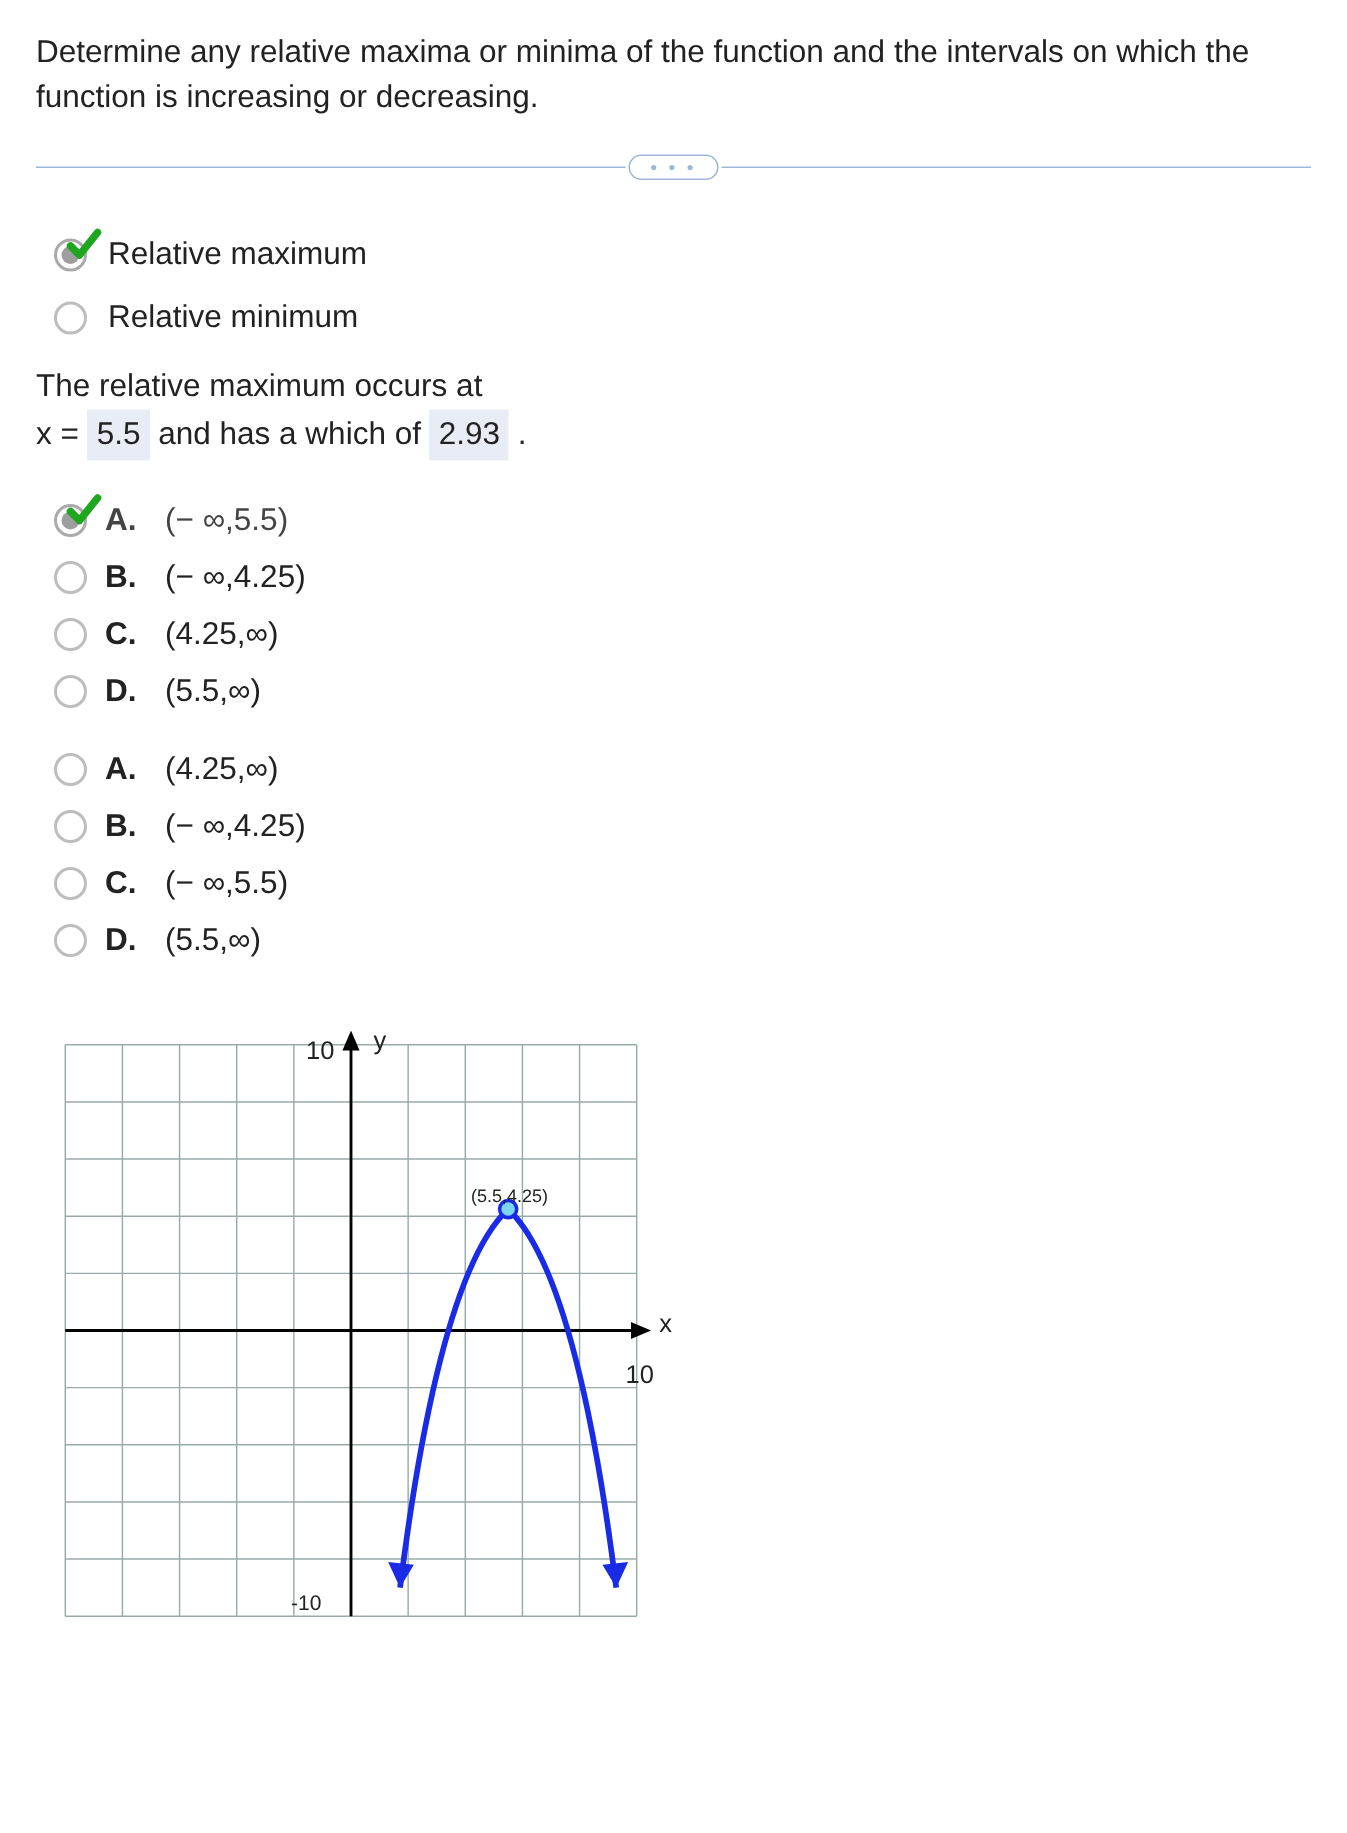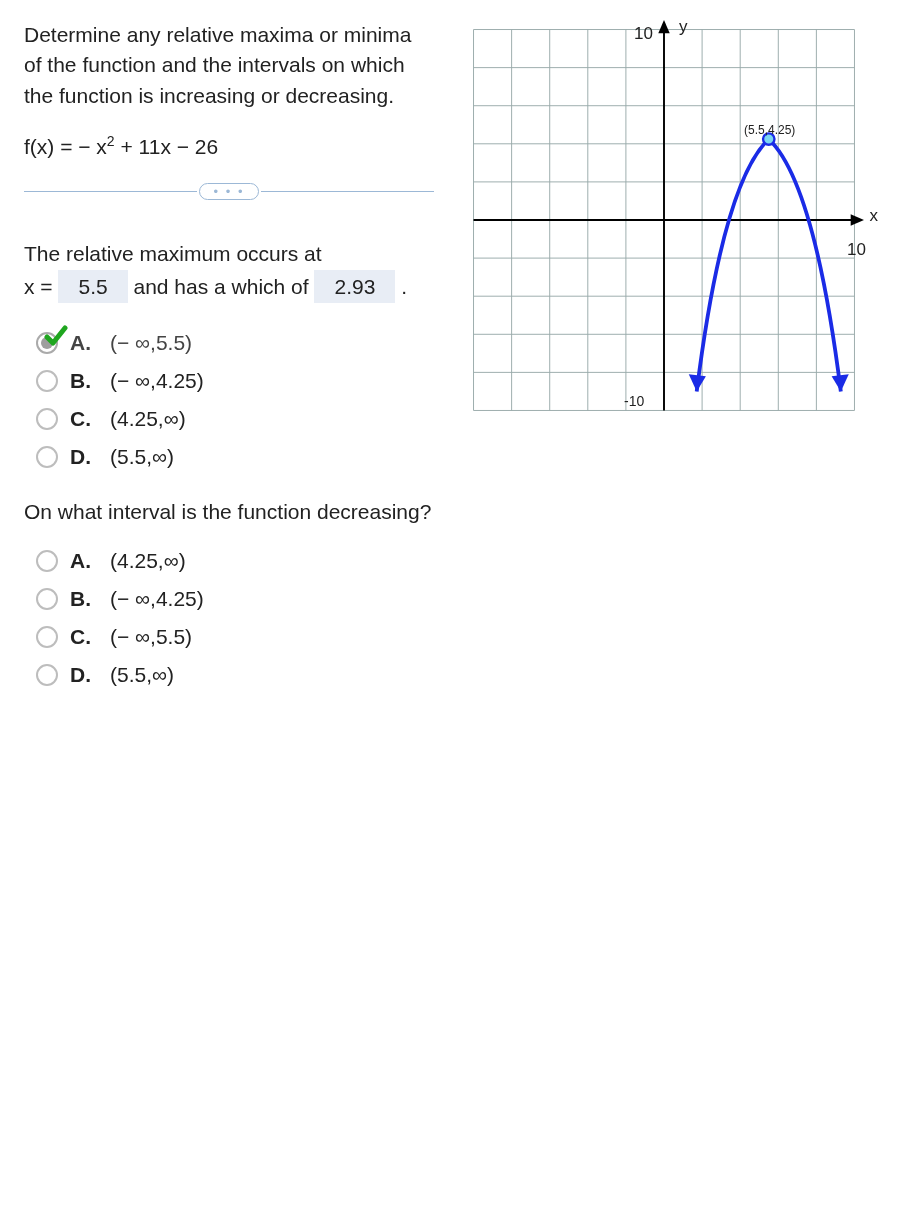--- a/index.html
+++ b/index.html
@@ -9,20 +9,21 @@
     font-size: 21px;
     color: #222;
     width: 898px;
     box-sizing: border-box;
     background: #fff;
   }
   .top-row {
     display: flex;
     gap: 20px;
     align-items: flex-start;
+    flex-direction: column;
   }
   .left-col {
     flex: 1 1 auto;
     min-width: 0;
   }
   .graph-col {
     flex: 0 0 auto;
     width: 420px;
     position: relative;
   }
@@ -102,21 +103,21 @@
     width: 22px;
     height: 22px;
     flex: 0 0 auto;
   }
   .fill-line {
     margin: 8px 0 28px 0;
     line-height: 1.5;
   }
   .fill-box {
     background: #e8edf5;
-    padding: 1px 20px;
+    padding: 1px 6px;
     display: inline-block;
   }
   .mc-list {
     margin: 0 0 28px 0;
   }
   .mc-row {
     display: flex;
     align-items: center;
     gap: 12px;
     margin: 0 0 14px 12px;
@@ -171,30 +172,42 @@
     top: 103px;
     font-size: 12px;
   }
 </style>
 </head>
 <body>
 
 <div class="top-row">
   <div class="left-col">
     <p class="prob-text">Determine any relative maxima or minima of the function and the intervals on which the function is increasing or decreasing.</p>
-    <div class="formula">
-      <span>f(x) = − x</span><span class="sup">2</span><span> + 11x − 26</span>
-    </div>
     <div class="sep">
       <div class="sep-line"></div>
       <div class="sep-pill">• • •</div>
       <div class="sep-line"></div>
     </div>
 
 
+    <div class="radio-row">
+      <div class="radio-wrap">
+        <div class="radio selected"></div>
+        <svg class="check" viewBox="0 0 24 24">
+          <path d="M3 13 L9 19 L21 4" stroke="#1fa61f" stroke-width="5" fill="none" stroke-linecap="round" stroke-linejoin="round"></path>
+        </svg>
+      </div>
+      <span>Relative maximum</span>
+    </div>
+    <div class="radio-row">
+      <div class="radio-wrap">
+        <div class="radio"></div>
+      </div>
+      <span>Relative minimum</span>
+    </div>
 
     <div class="fill-line">
       <span>The relative maximum occurs at</span><br>
       <span>x =</span>
       <span class="fill-box">5.5</span>
       <span> and has a which of </span>
       <span class="fill-box">2.93</span>
       <span> .</span>
     </div>
 
@@ -225,21 +238,20 @@
       </div>
       <div class="mc-row">
         <div class="radio-wrap">
             <div class="radio"></div>
           </div>
         <span class="mc-letter">D.</span>
         <span class="mc-text">(5.5,∞)</span>
       </div>
     </div>
 
-    <p class="question">On what interval is the function decreasing?</p>
     <div class="mc-list">
       <div class="mc-row">
         <div class="radio-wrap">
             <div class="radio"></div>
           </div>
         <span class="mc-letter" style="font-weight:bold">A.</span>
         <span class="mc-text">(4.25,∞)</span>
       </div>
       <div class="mc-row">
         <div class="radio-wrap">

